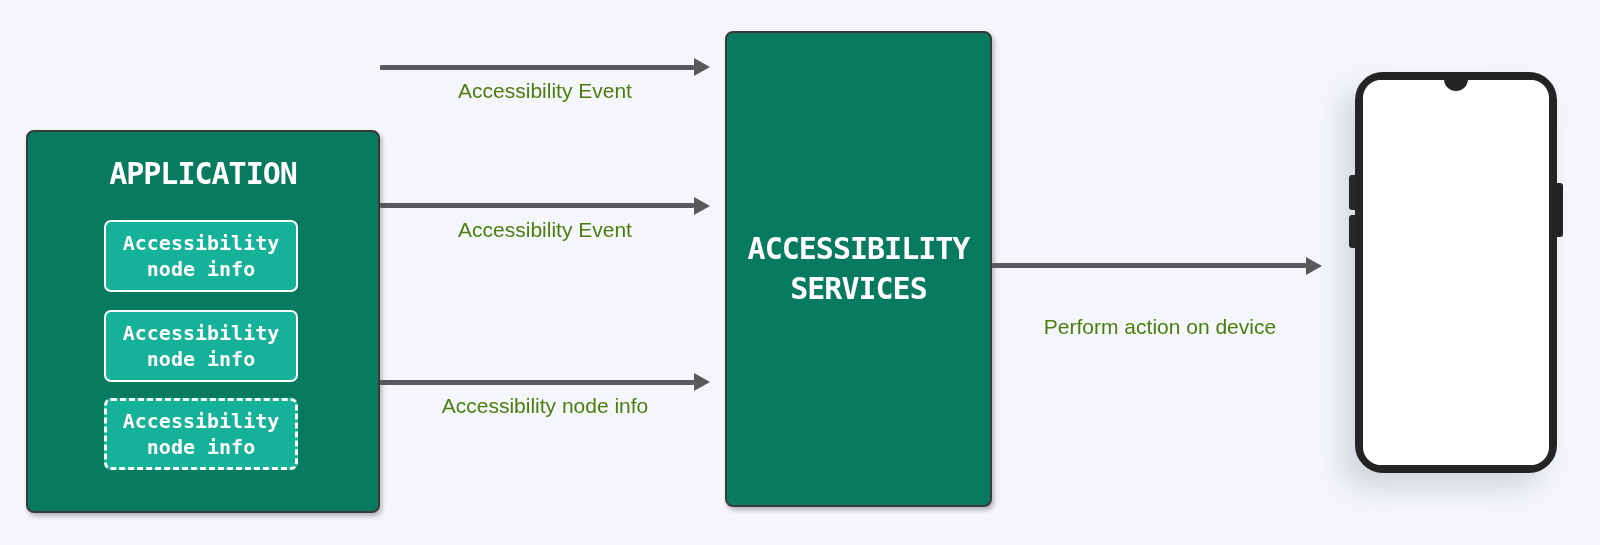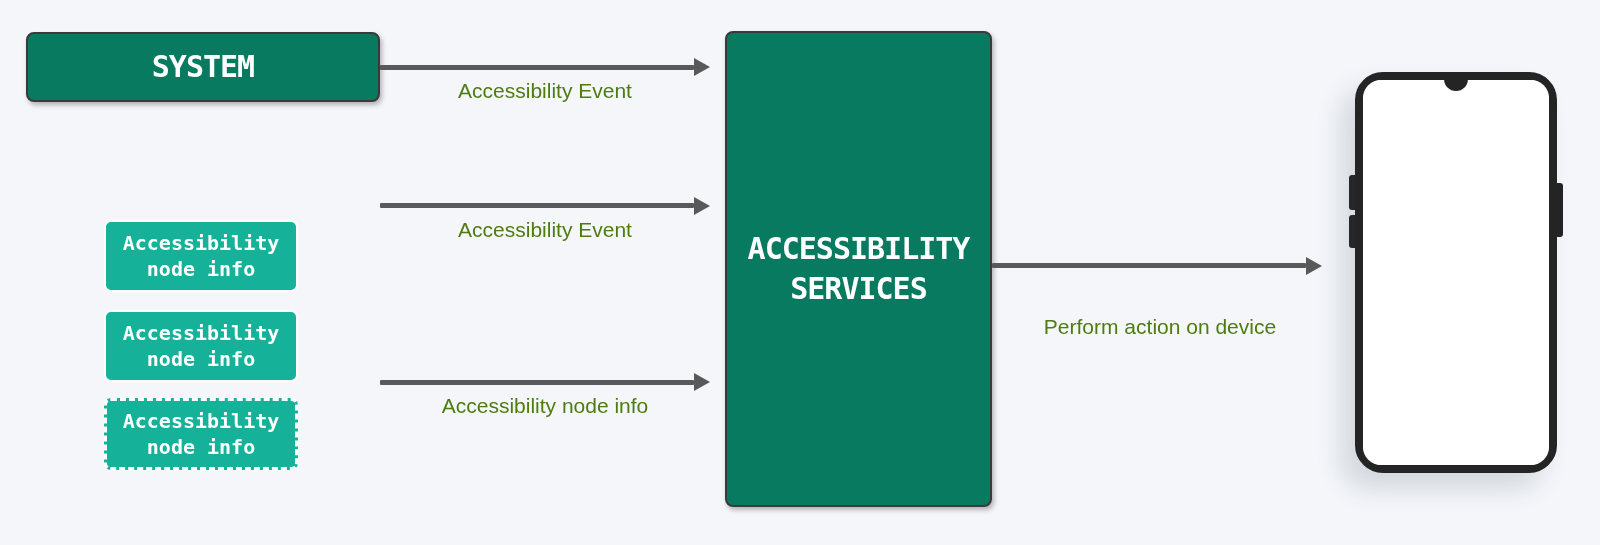--- a/index.html
+++ b/index.html
@@ -80,24 +80,24 @@
   .side-btn{position:absolute;background:#242424;z-index:1;}
   .btn-vol-up{left:1349px;top:175px;width:8px;height:35px;border-radius:3px 0 0 3px;}
   .btn-vol-down{left:1349px;top:215px;width:8px;height:33px;border-radius:3px 0 0 3px;}
   .btn-power{left:1555px;top:183px;width:8px;height:54px;border-radius:0 3px 3px 0;}
 </style>
 </head>
 <body>
 
 <div class="canvas">
 
-  <div class="gbox box-system">
-    <span class="gbox-title">SYSTEM</span>
+
+  <div class="gbox box-application">
+    <div class="app-title">APPLICATION</div>
   </div>
-
   <div class="node node-1">
     <span>Accessibility
 node info</span>
   </div>
   <div class="node node-2">
     <span>Accessibility
 node info</span>
   </div>
   <div class="node node-3">
     <span>Accessibility

